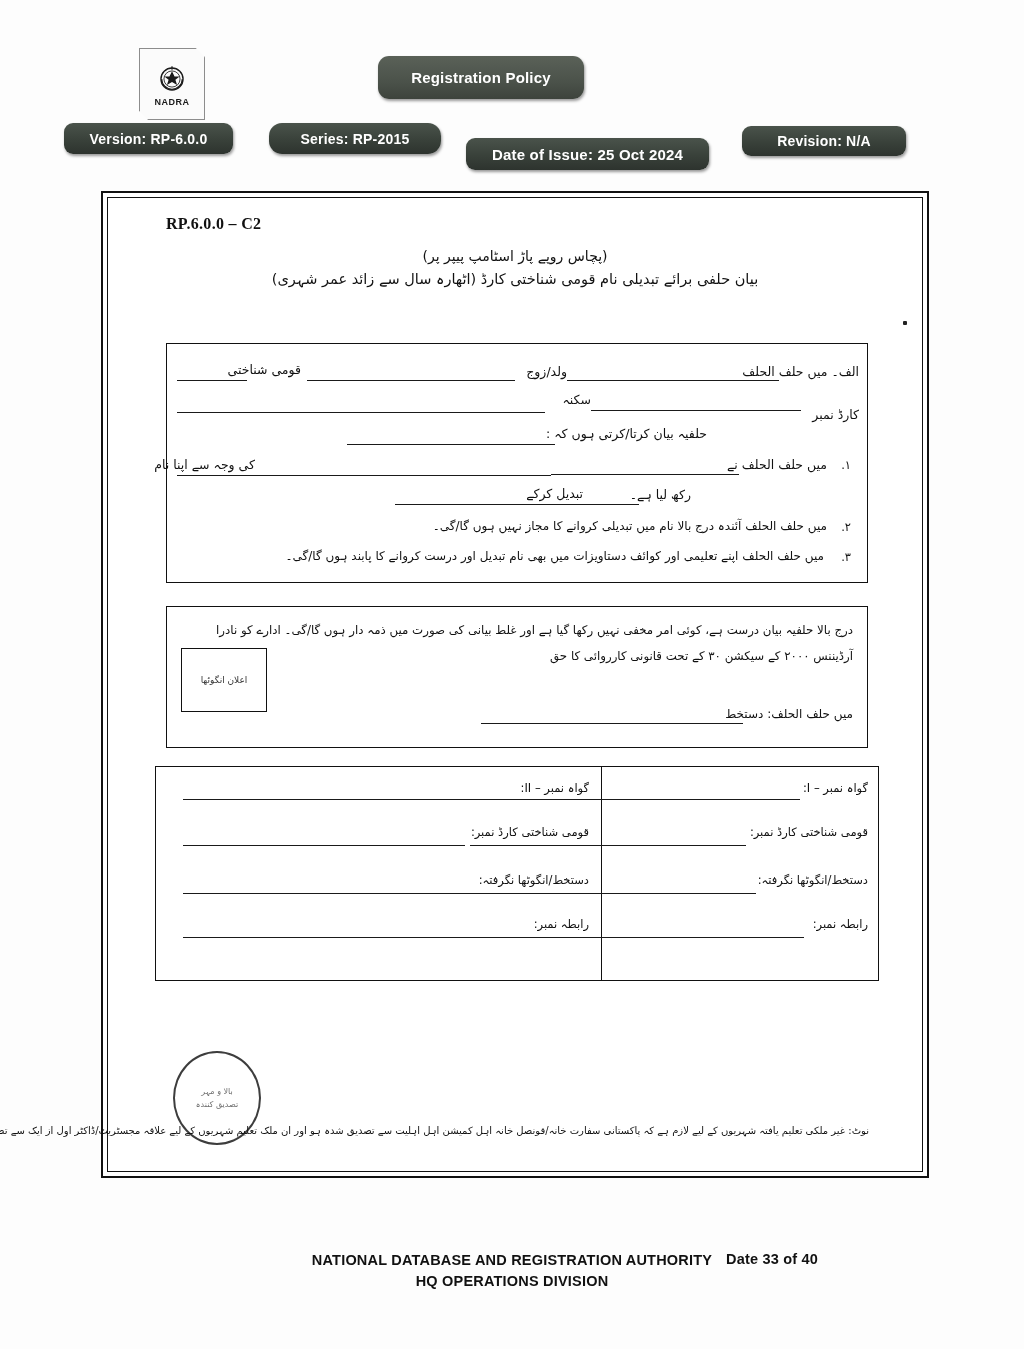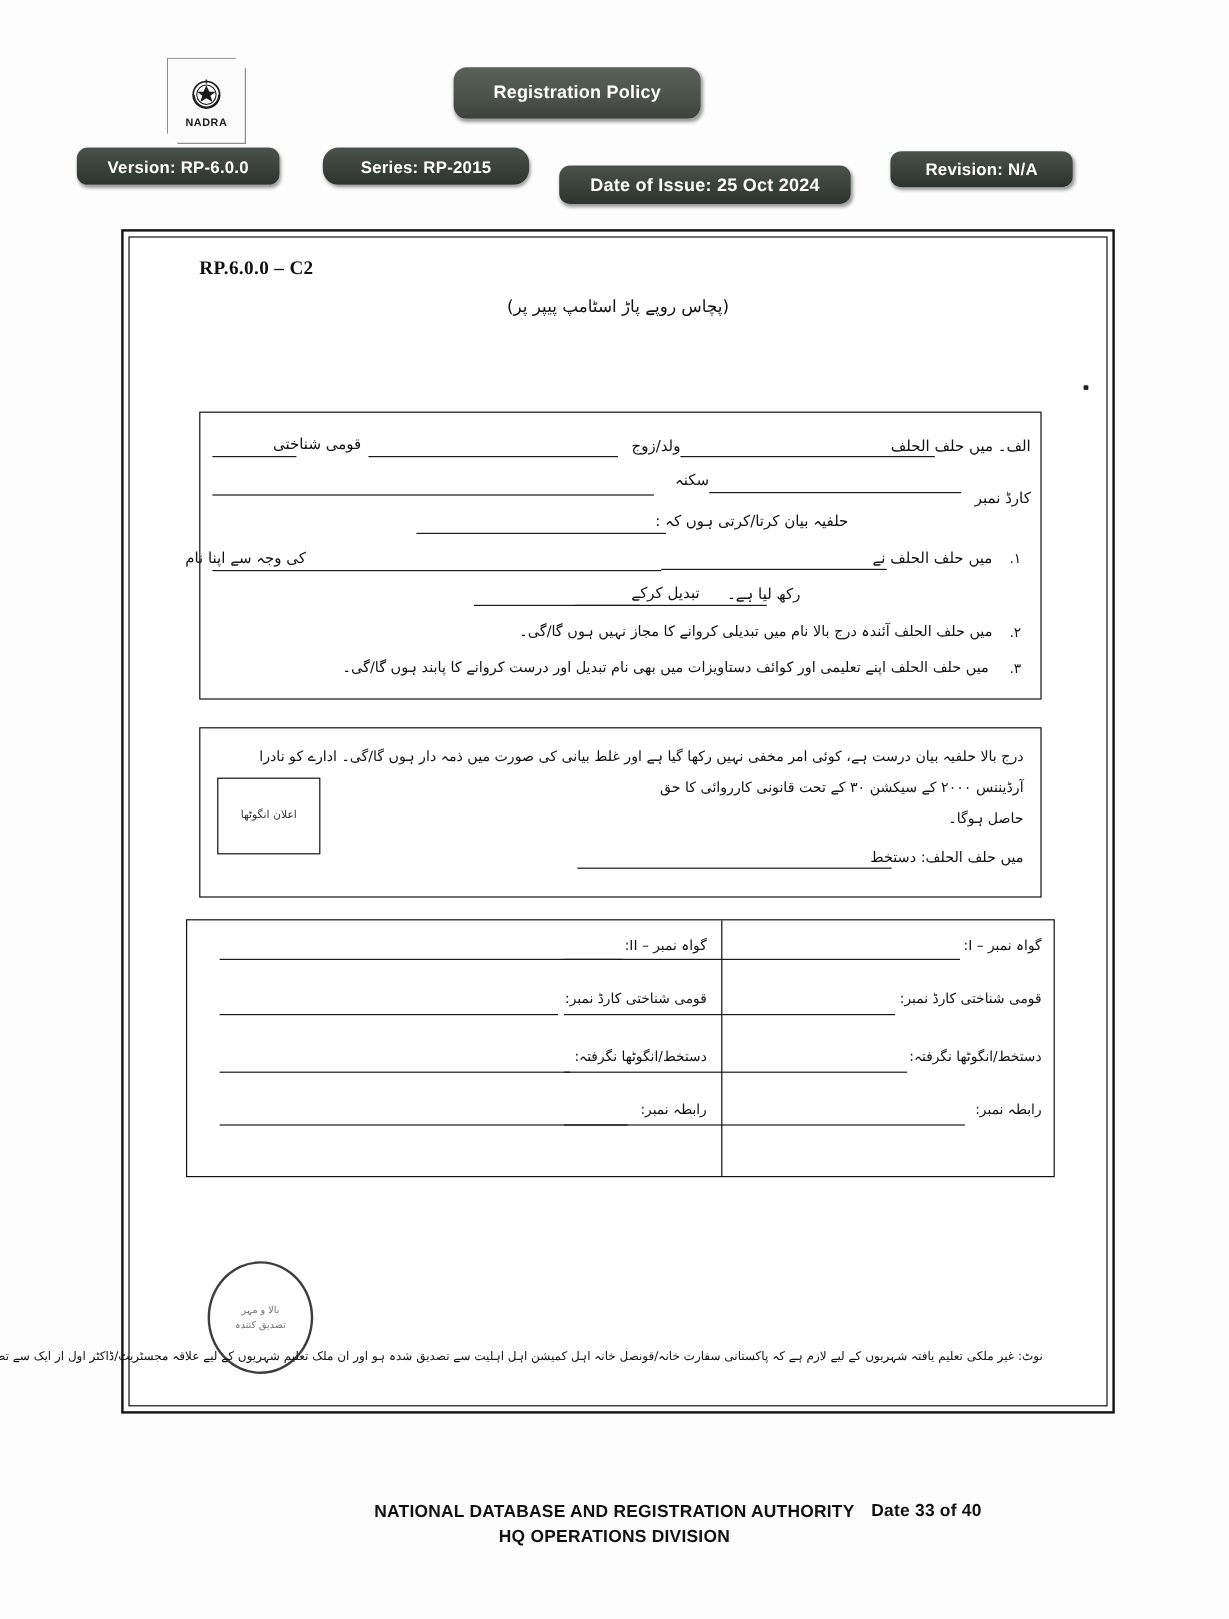--- a/index.html
+++ b/index.html
@@ -39,21 +39,21 @@
     font-weight:bold;
     box-shadow:1px 2px 3px rgba(0,0,0,.4);
     letter-spacing:.2px;
     text-align:left;
   }
   .tab-policy{left:378px;top:56px;width:206px;height:43px;font-size:15px;border-radius:11px;
     background:linear-gradient(180deg,#5a6158 0%,#4b524a 60%,#3d433c 100%);}
   .tab-version{left:64px;top:123px;width:169px;height:31px;font-size:14px;}
   .tab-series{left:269px;top:123px;width:172px;height:31px;font-size:14px;border-radius:13px;}
   .tab-date{left:466px;top:138px;width:243px;height:32px;font-size:15px;}
-  .tab-revision{left:742px;top:126px;width:152px;height:30px;font-size:14px;}
+  .tab-revision{left:742px;top:126px;width:164px;height:30px;font-size:14px;}
 
   
   .frame-outer{
     position:absolute;left:101px;top:191px;width:824px;height:983px;
     border:2px solid #111;background:#fff;
   }
   .frame-inner{
     position:absolute;left:4px;top:4px;right:4px;bottom:4px;
     border:1px solid #111;
   }
@@ -170,20 +170,21 @@
     <div class="tab tab-revision">Revision: N/A</div>
   </div>
 
   <div class="frame-outer">
     <div class="frame-inner"></div>
 
     <div class="formcode">RP.6.0.0 – C2</div>
 
     <div class="title-wrap">
       <div class="title-l1">(پچاس روپے پاڑ اسٹامپ پیپر پر)</div>
+      <div class="title-l2">بیان حلفی برائے تبدیلی نام قومی شناختی کارڈ (اٹھارہ سال سے زائد عمر شہری)</div>
     </div>
 
     <div class="dot-artifact"></div>
 
     <div class="box box1">
 
       <span class="ur" style="right:8px;top:20px;">الف۔ میں حلف الحلف</span>
       <div class="ln" style="right:88px;top:36px;width:212px;"></div>
       <span class="ur" style="right:300px;top:20px;">ولد/زوج</span>
       <div class="ln" style="right:352px;top:36px;width:208px;"></div>
@@ -199,34 +200,33 @@
       <div class="ln" style="right:312px;top:100px;width:208px;"></div>
 
       <span class="ur ur-sm" style="right:16px;top:114px;">۱.</span>
       <span class="ur" style="right:40px;top:113px;">میں حلف الحلف نے</span>
       <div class="ln" style="right:128px;top:130px;width:188px;"></div>
       <span class="ur" style="right:612px;top:113px;">کی وجہ سے اپنا نام</span>
       <div class="ln" style="right:316px;top:131px;width:374px;"></div>
 
       <span class="ur" style="right:284px;top:142px;">تبدیل کرکے</span>
       <div class="ln" style="right:334px;top:160px;width:138px;"></div>
-      <span class="ur" style="right:200px;top:143px;">رکھ لیا ہے۔</span>
+      <span class="ur" style="right:176px;top:143px;">رکھ لیا ہے۔</span>
       <div class="ln" style="right:228px;top:160px;width:160px;"></div>
 
       <span class="ur ur-sm" style="right:16px;top:176px;">۲.</span>
       <span class="ur ur-cl" style="right:40px;top:175px;">میں حلف الحلف آئندہ درج بالا نام میں تبدیلی کروانے کا مجاز نہیں ہوں گا/گی۔</span>
 
       <span class="ur ur-sm" style="right:16px;top:206px;">۳.</span>
       <span class="ur ur-cl" style="right:43px;top:205px;">میں حلف الحلف اپنے تعلیمی اور کوائف دستاویزات میں بھی نام تبدیل اور درست کروانے کا پابند ہوں گا/گی۔</span>
     </div>
 
     <div class="box box2">
       <div class="decl-text">
         <div>درج بالا حلفیہ بیان درست ہے، کوئی امر مخفی نہیں رکھا گیا ہے اور غلط بیانی کی صورت میں ذمہ دار ہوں گا/گی۔ ادارے کو نادرا آرڈیننس ۲۰۰۰ کے سیکشن ۳۰ کے تحت قانونی کارروائی کا حق</div>
-        <div>حاصل ہوگا۔</div>
       </div>
 
       <div class="thumbbox">
         <span>اعلان انگوٹھا</span>
       </div>
 
       <span class="ur ur-cl" style="right:14px;top:100px;">میں حلف الحلف: دستخط</span>
       <div class="ln" style="right:124px;top:116px;width:262px;"></div>
     </div>
 

